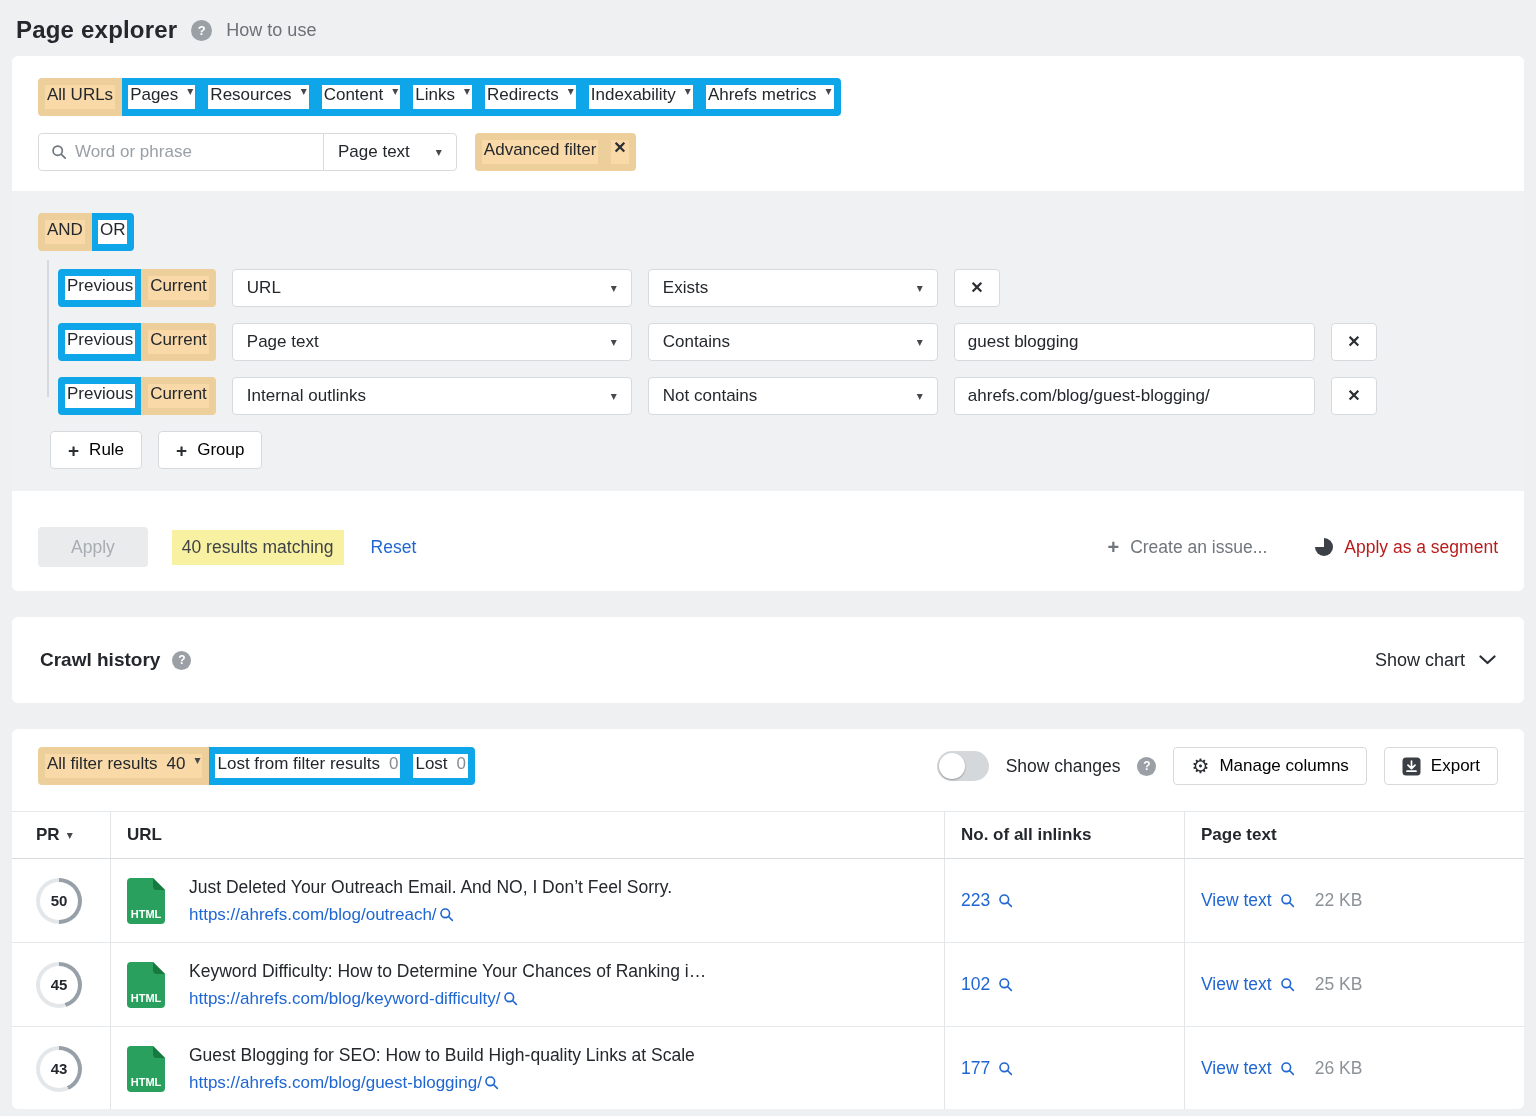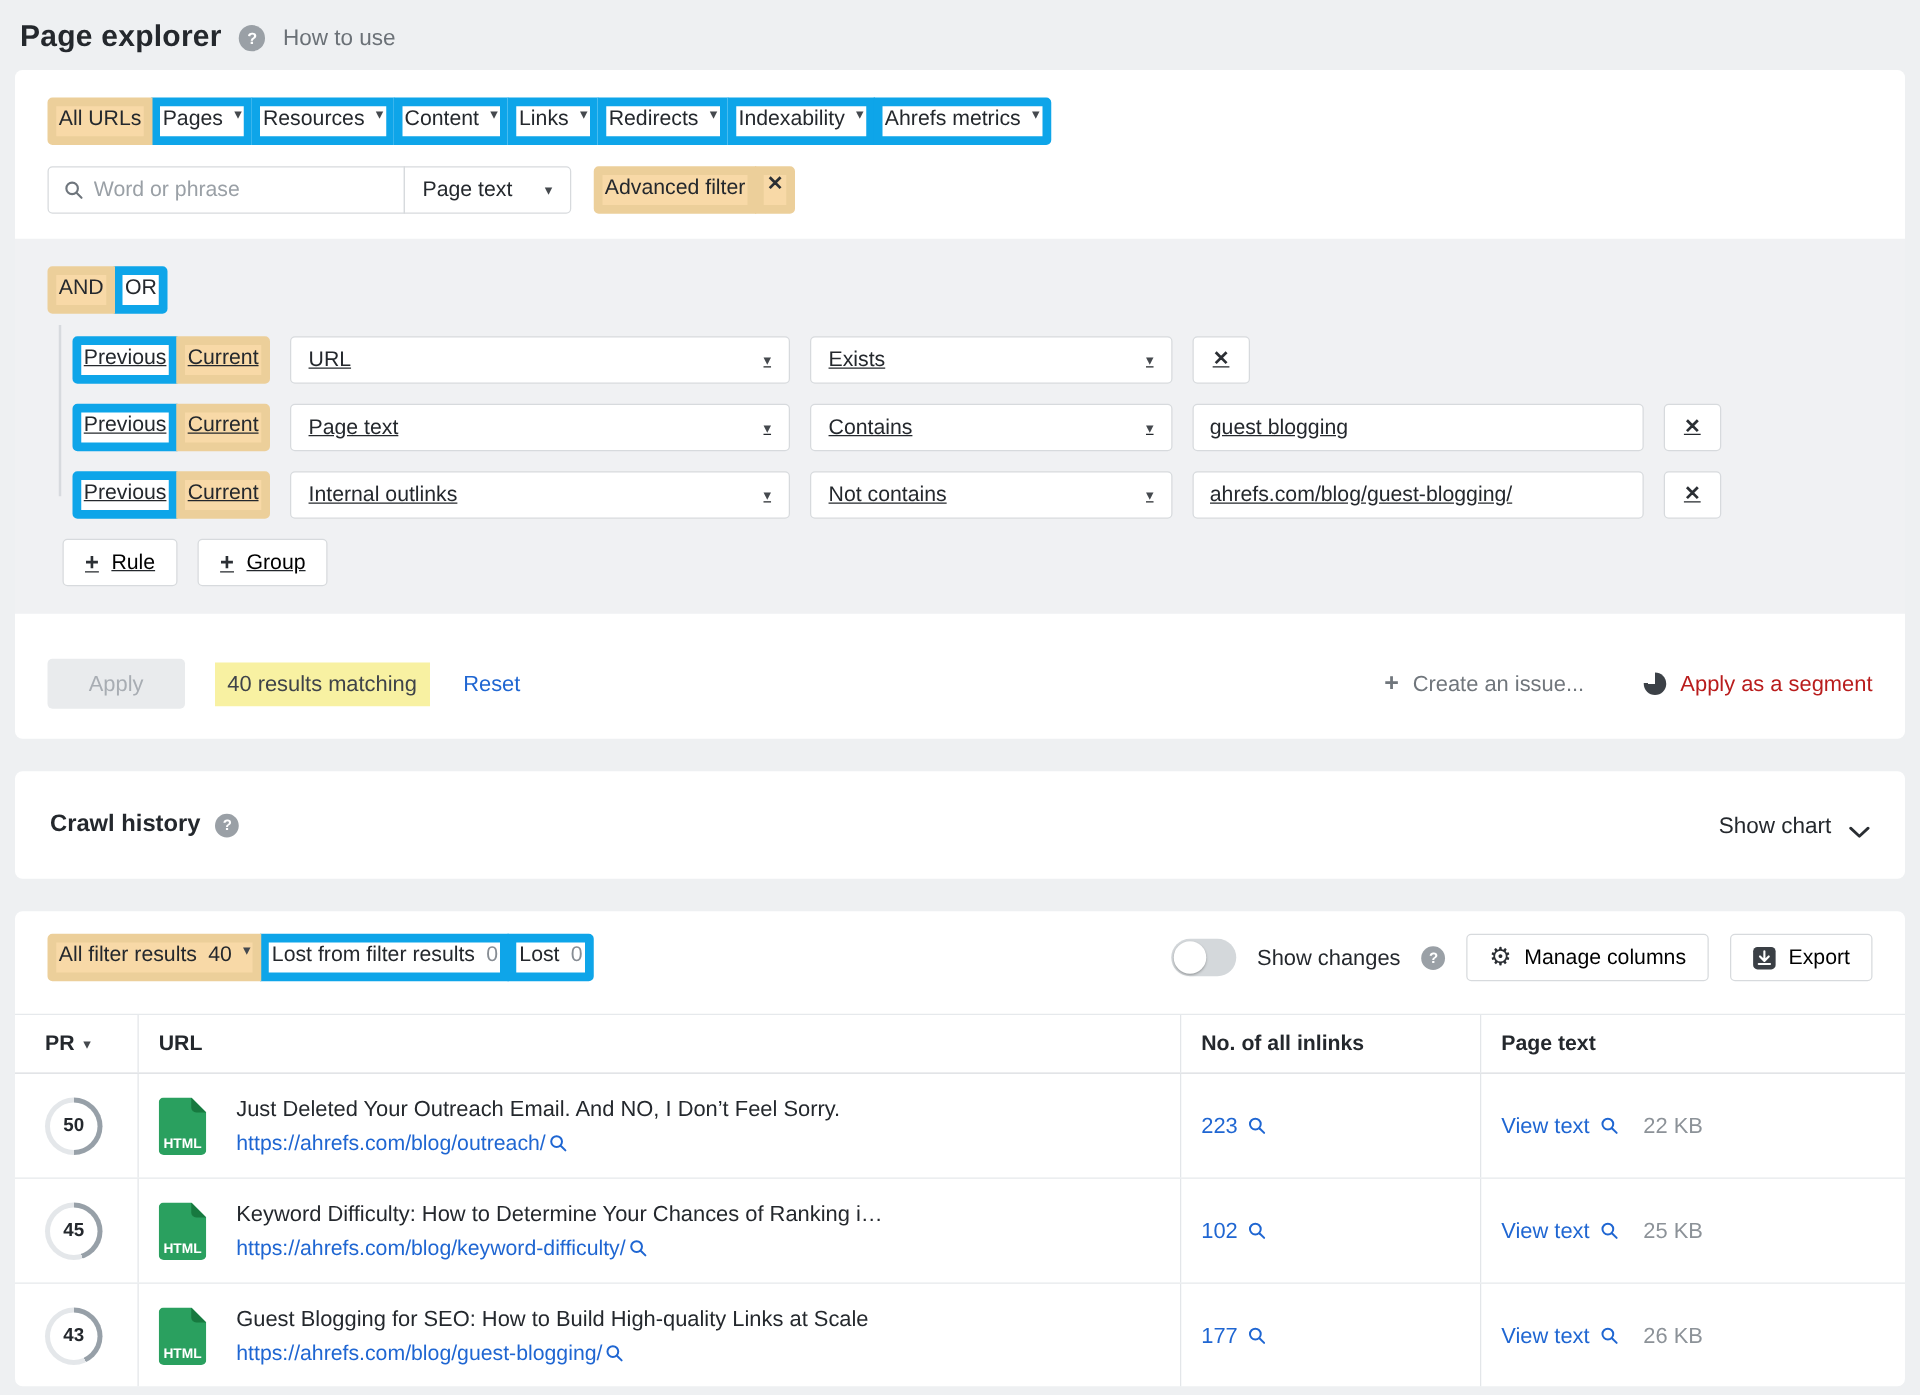--- a/index.html
+++ b/index.html
@@ -41,21 +41,21 @@
   .input-group input { border:none; outline:none; font-size:17px; width:100%; font-family:inherit; color:#24282d; }
   .input-group input::placeholder { color:#9aa0a6; }
   .scope-select {
     border:1px solid #d7dadd; margin-left:-1px; height:38px; padding:0 14px;
     display:inline-flex; align-items:center; gap:26px; font-size:17px; background:#fff;
     border-radius:0 4px 4px 0; cursor:pointer;
   }
   .adv-group { margin-left:18px; }
   .x-glyph { font-size:16px; font-weight:bold; line-height:1; color:#2b2f34; }
 
-  .gray-section { background:#f0f1f3; margin-top:20px; padding:22px 26px 22px;text-decoration:underline; }
+  .gray-section { background:#f0f1f3; margin-top:20px; padding:22px 26px 22px; }
   .rules { margin-top:18px; padding-left:20px; position:relative; }
   .rules::before { content:""; position:absolute; left:9px; top:-9px; bottom:18px; width:2px; background:#d7dade; }
   .rule-row { display:flex; align-items:center; gap:16px; margin-bottom:16px; }
   .select {
     background:#fff; border:1px solid #d7dadd; border-radius:4px; height:38px;
     display:flex; align-items:center; justify-content:space-between; padding:0 14px;
     font-size:17px; cursor:pointer;
   }
   .select.field { width:400px; }
   .select.op { width:290px; }
@@ -86,21 +86,21 @@
   .action-item.muted { color:#70767c; }
   .action-item.dark { color:#b91c1c; }
   .plus-muted { font-size:20px; font-weight:bold; color:#70767c; line-height:1; }
   .pie-icon {
     width:18px; height:18px; border-radius:50%; flex:none;
     background:conic-gradient(#3c4147 0 272deg, transparent 272deg 360deg);
   }
 
   .crawl-card { margin-top:26px; height:86px; display:flex; align-items:center; gap:12px; padding:0 28px; }
   .crawl-title { font-size:19px; font-weight:bold; }
-  .crawl-right { margin-left:auto; display:flex; align-items:flex-end; gap:14px; cursor:pointer; }
+  .crawl-right { margin-left:auto; display:flex; align-items:center; gap:14px; cursor:pointer; }
   .crawl-right span { font-size:18px; color:#24282d; }
 
   .results-card { margin-top:26px; height:380px; overflow:hidden; }
   .results-toolbar { display:flex; align-items:center; padding:18px 26px 16px; }
   .count-muted { color:#878d94; }
   .toolbar-right { margin-left:auto; display:flex; align-items:center; gap:17px; }
   .toggle { width:52px; height:30px; border-radius:15px; background:#d4d8db; position:relative; cursor:pointer; flex:none; }
   .toggle .knob { position:absolute; left:2px; top:2px; width:26px; height:26px; border-radius:50%; background:#fff; box-shadow:0 1px 2px rgba(0,0,0,.3); }
   .tlabel { font-size:17.5px; }
   .gear-glyph { font-size:20px; line-height:1; color:#2a2e33; }

